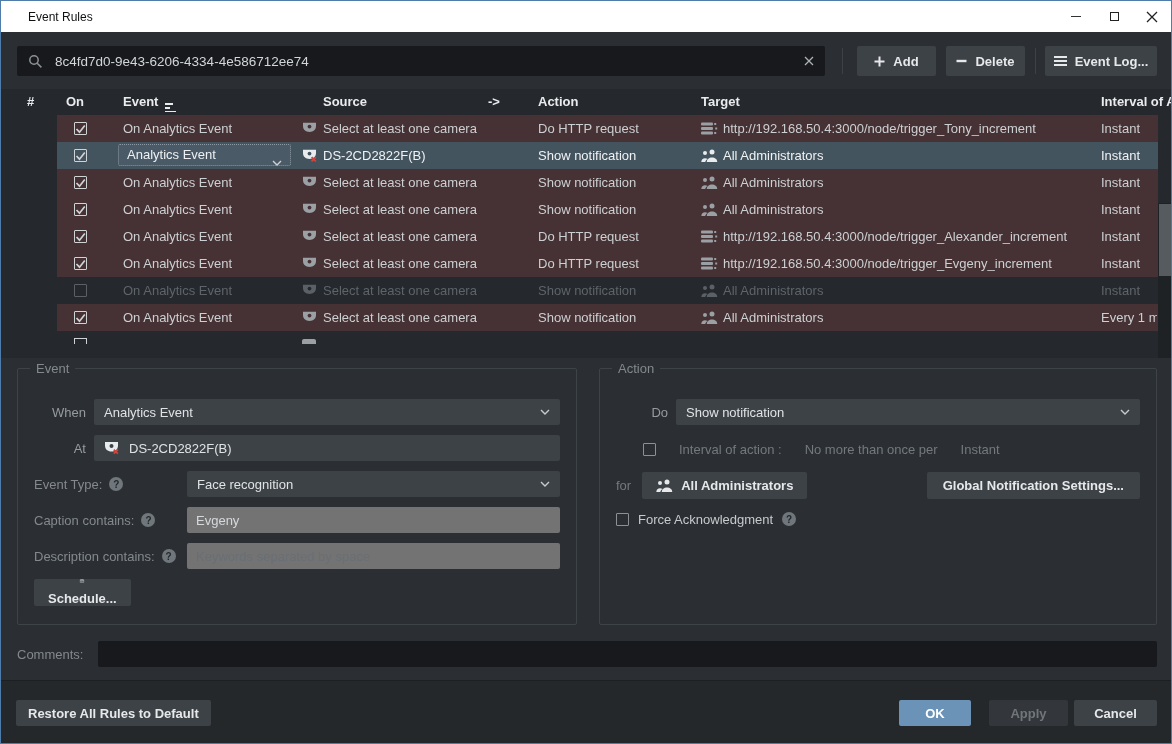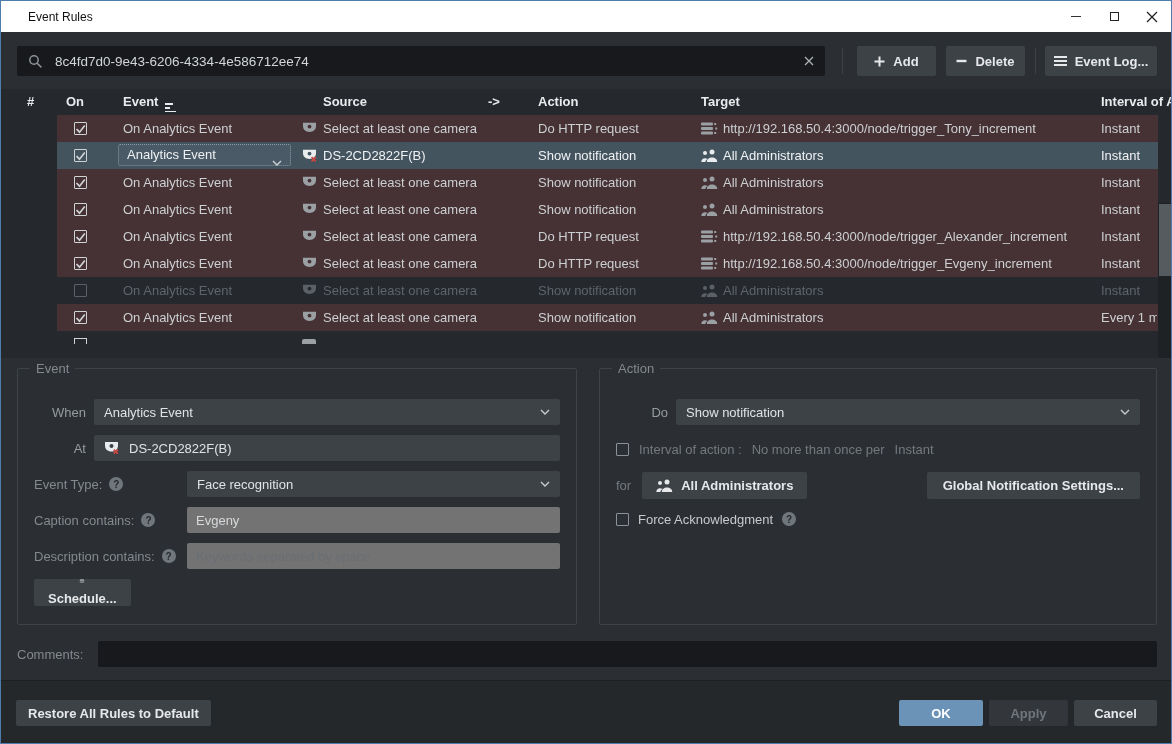--- a/index.html
+++ b/index.html
@@ -74,21 +74,21 @@
   .help{width:14px;height:14px;border-radius:50%;background:#70777c;color:#24282b;font-size:10px;font-weight:bold;
         display:inline-flex;align-items:center;justify-content:center;flex:none;}
   .cbx2{width:13px;height:13px;border:1.4px solid #8b9196;border-radius:1px;flex:none;}
   .gray{color:#74797e;}
   
   .comments-label{position:absolute;left:16px;top:646px;color:#84898e;}
   .comments-input{position:absolute;left:97px;top:640px;width:1059px;height:26px;background:#17191c;border:none;border-radius:2px;outline:none;padding:0 9px;color:#d6d9db;font-family:"Liberation Sans",sans-serif;font-size:13px;}
   .footer{position:absolute;left:0;right:0;bottom:0;height:63px;background:#24282b;border-top:1px solid #1d2023;}
   .footer .btn{position:absolute;top:19px;height:26px;}
   .btn-restore{left:15px;padding:0 12px;}
-  .btn-ok{left:898px;width:84px;background:#6b93b8;color:#ffffff;}
+  .btn-ok{left:898px;width:72px;background:#6b93b8;color:#ffffff;}
   .btn-apply{left:988px;width:79px;background:#33373b;color:#70767b;}
   .btn-cancel{left:1073px;width:83px;}
 </style>
 </head>
 <body>
 
 <div class="window">
 
   <div class="titlebar">
     <span class="title">Event Rules</span>
@@ -439,21 +439,21 @@
       <span class="lblr">Do</span>
       <div class="drop">
         <span>Show notification</span>
         <span class="chev">
             <svg width="10" height="7" viewBox="0 0 10 7">
               <path d="M1 1l4 4 4-4" fill="none" stroke="currentColor" stroke-width="1.4"></path>
             </svg>
           </span>
       </div>
     </div>
-    <div class="frow" style="top:72px;height:16px;gap:10px;">
+    <div class="frow" style="top:72px;height:16px;gap:23px;margin-left:27px;">
       <span class="cbx2"></span>
       <span class="gray">Interval of action :</span>
       <span class="gray">No more than once per</span>
       <span class="gray">Instant</span>
     </div>
     <div class="frow" style="top:103px;height:27px;">
       <span class="gray" style="margin-right:11px;">for</span>
       <button class="btn" style="height:27px;padding:0 14px;">
         <svg width="17" height="13" viewBox="0 0 17 13">
             <g fill="#e6e8ea">

